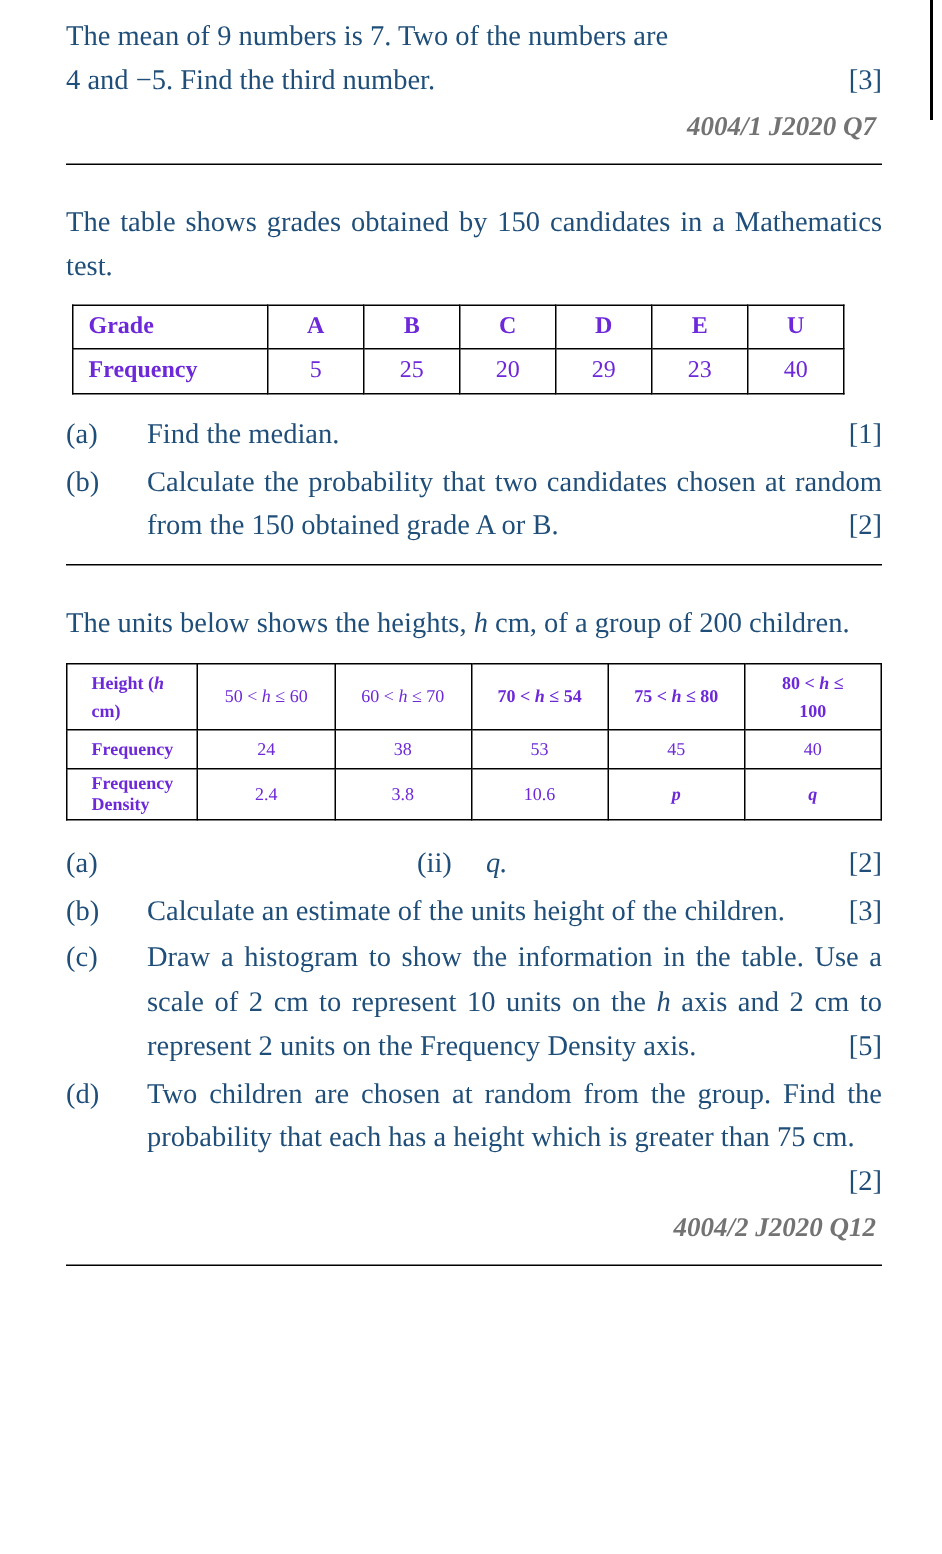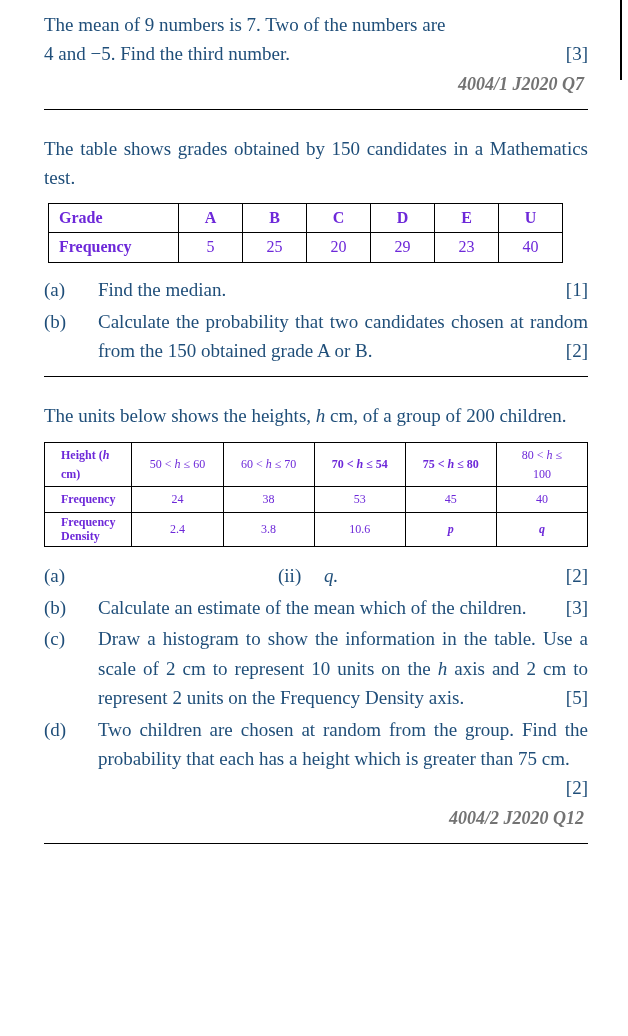--- a/index.html
+++ b/index.html
@@ -166,21 +166,21 @@
         <col class="dc">
         <col class="dc">
       </colgroup>
     <tbody>
         <tr>
       <td class="rowhdr"><span>Height (</span><span class="ital">h</span><span> cm)</span></td>
       <td style="font-weight:normal"><span>50 &lt; </span><span class="ital">h</span><span> ≤ 60</span></td>
       <td style="font-weight:normal"><span>60 &lt; </span><span class="ital">h</span><span> ≤ 70</span></td>
       <td style="font-weight:bold"><span>70 &lt; </span><span class="ital">h</span><span> ≤ 54</span></td>
       <td style="font-weight:bold"><span>75 &lt; </span><span class="ital">h</span><span> ≤ 80</span></td>
-      <td style="font-weight:normal"><span>80 &lt; </span><span class="ital">h</span><span> ≤ 100</span></td>
+      <td style="font-weight:bold"><span>80 &lt; </span><span class="ital">h</span><span> ≤ 100</span></td>
     </tr>
     <tr>
       <td class="rowhdr">Frequency</td>
       <td>24</td>
       <td>38</td>
       <td>53</td>
       <td>45</td>
       <td>40</td>
     </tr>
     <tr>
@@ -205,21 +205,21 @@
           <span class="ital">q.</span>
           <span style="flex:1"></span>
           <span class="mark">[2]</span>
         </div>
       </div>
     </div>
 
     <div class="part">
       <div class="plabel">(b)</div>
       <div class="pbody clearfix">
-        <span>Calculate an estimate of the mean which of the children.</span>
+        <span>Calculate an estimate of the units height of the children.</span>
         <span class="markright">[3]</span>
       </div>
     </div>
 
     <div class="part">
       <div class="plabel">(c)</div>
       <div class="pbody clearfix">
         <span>Draw a histogram to show the information in the table. Use a scale of 2 cm to represent 10 units on the </span><span class="ital">h</span><span> axis and 2 cm to represent 2 units on the Frequency Density axis.</span>
         <span class="markright">[5]</span>
       </div>

